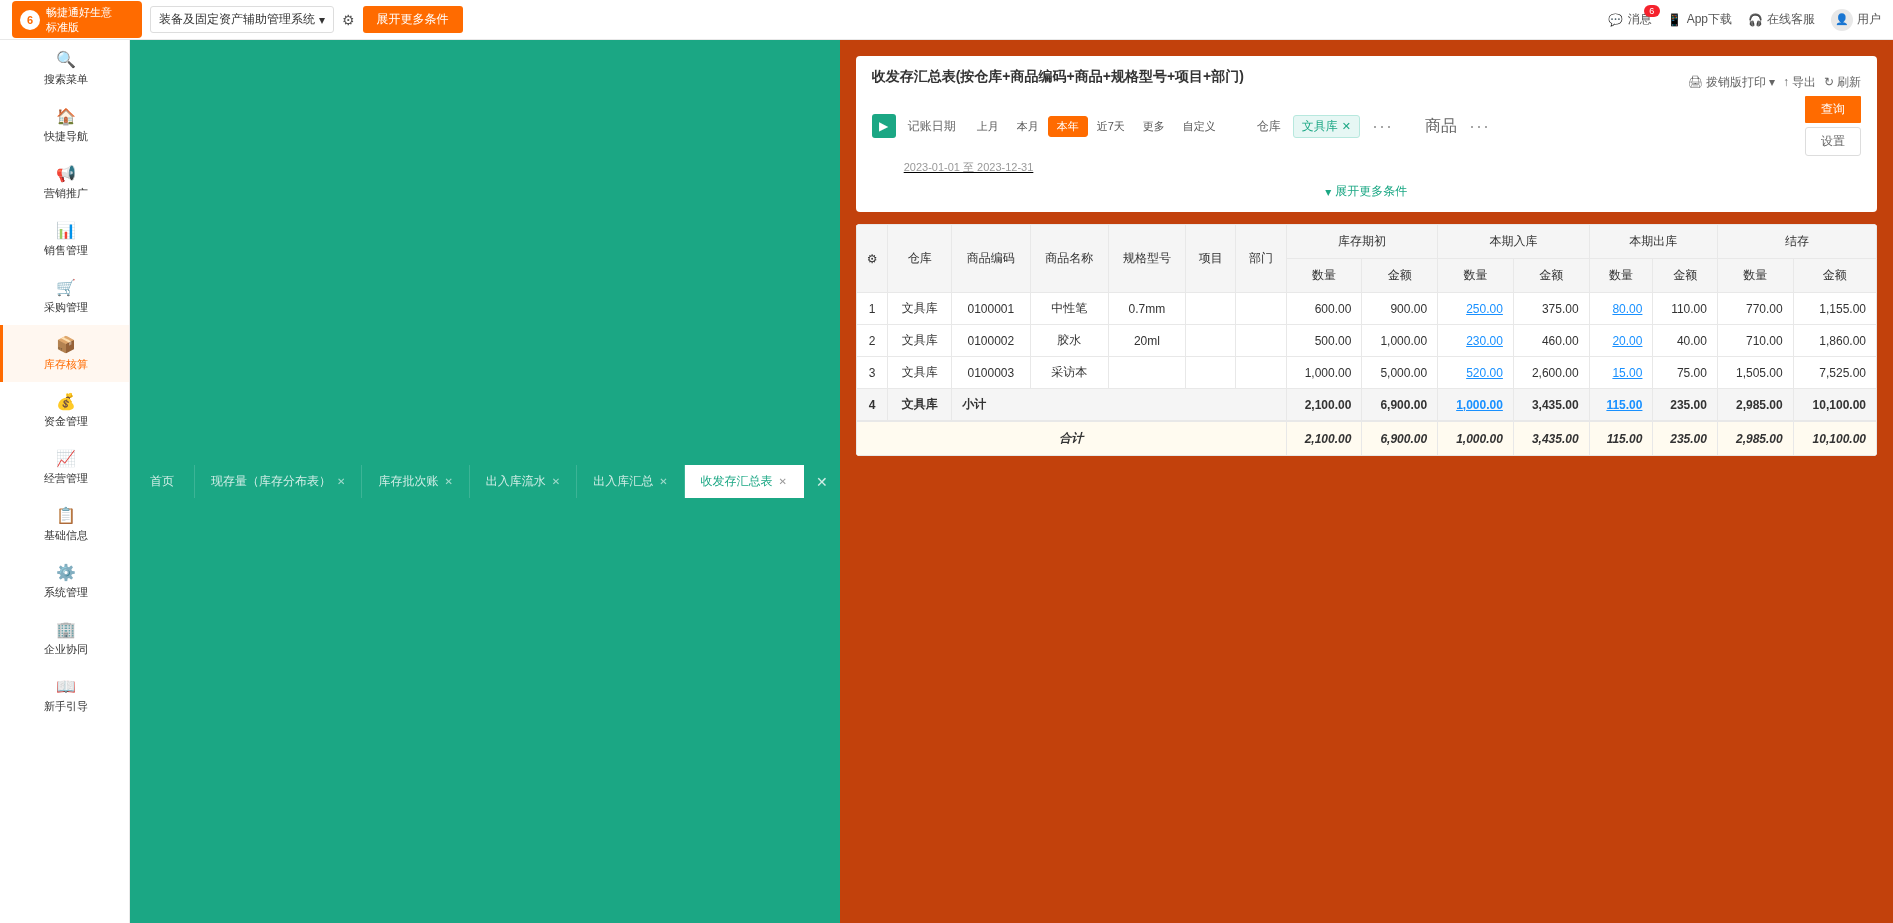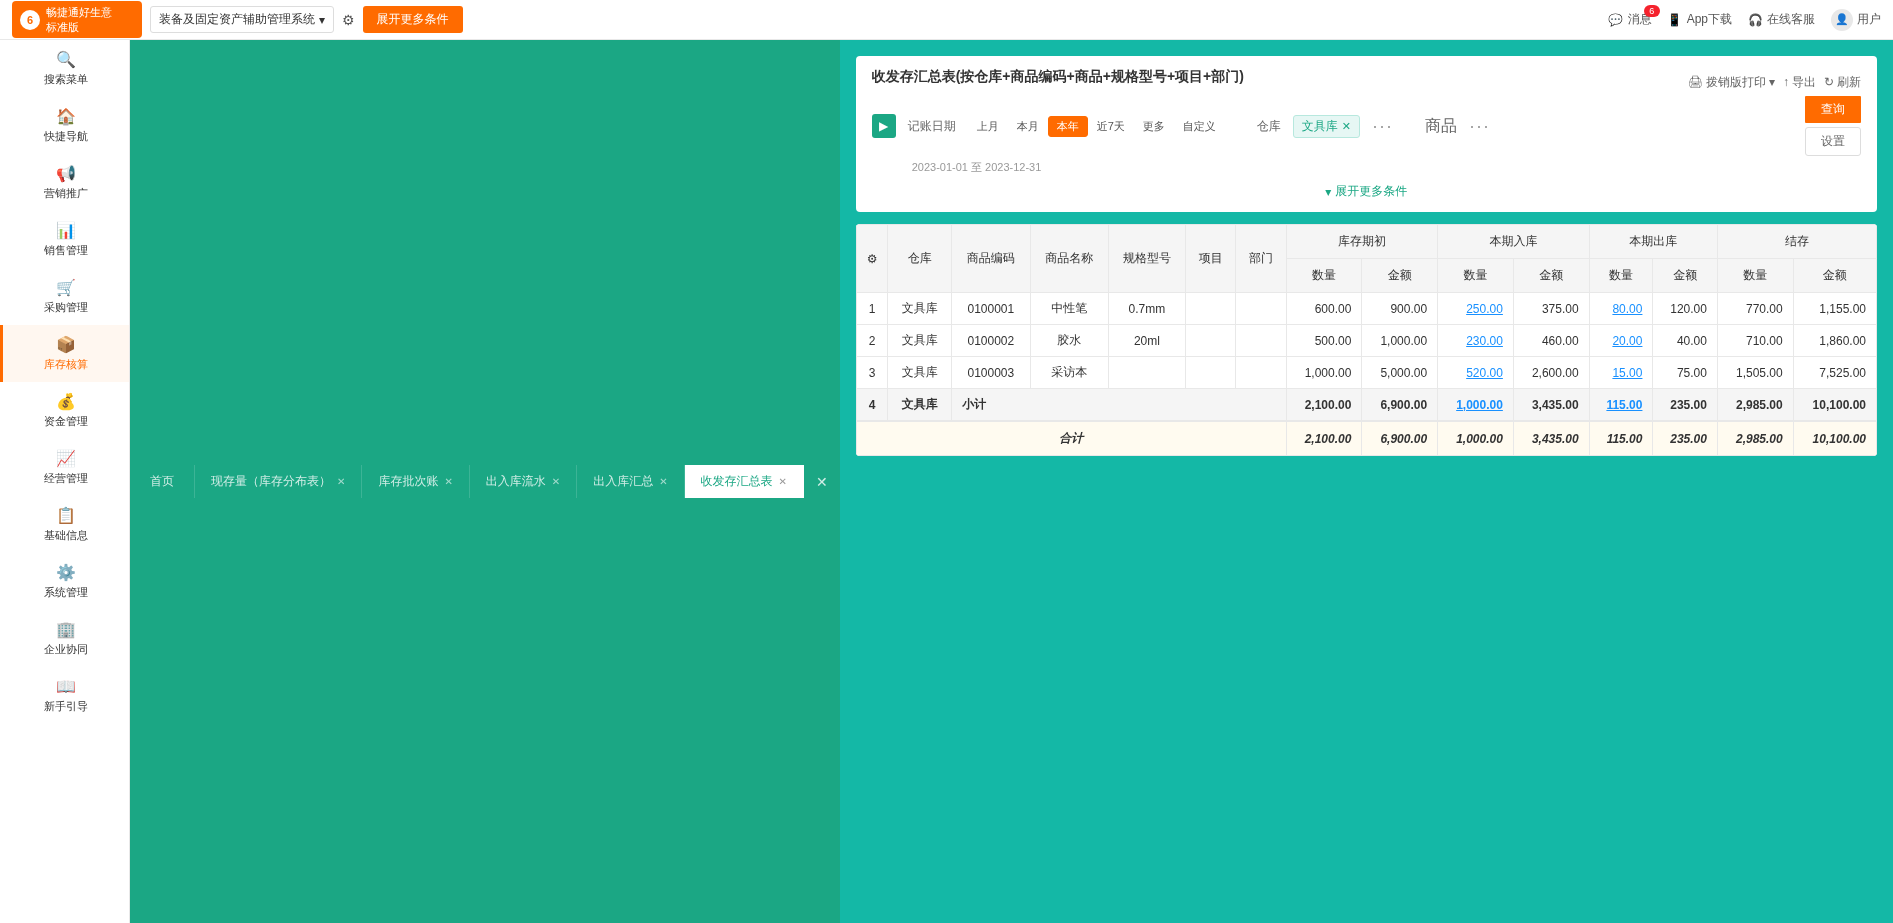--- a/index.html
+++ b/index.html
@@ -33,21 +33,21 @@
     
     .tab-bar { background: #1ba784; display: flex; align-items: center; padding: 0; min-height: 36px; }
     .tab-item { display: flex; align-items: center; gap: 6px; padding: 8px 16px; cursor: pointer; color: rgba(255,255,255,0.8); font-size: 12px; border-right: 1px solid rgba(255,255,255,0.15); white-space: nowrap; }
     .tab-item.active { background: #fff; color: #1ba784; font-weight: 500; }
     .tab-item:first-child { padding: 8px 20px; }
     .tab-close { font-size: 10px; color: rgba(255,255,255,0.6); line-height: 1; cursor: pointer; }
     .tab-item.active .tab-close { color: #999; }
     .tab-bar-close { margin-left: auto; padding: 8px 12px; color: rgba(255,255,255,0.8); cursor: pointer; font-size: 14px; }
 
     
-    .page-content { flex: 1; overflow: auto; padding: 16px; background: #14b8a6; }
+    .page-content { flex: 1; overflow: auto; padding: 16px; background: #c2410c; }
     .page-header { background: #fff; padding: 12px 16px; margin-bottom: 12px; border-radius: 4px; }
     .page-title { font-size: 14px; font-weight: 600; color: #333; margin-bottom: 10px; }
     .page-header-actions { display: flex; align-items: center; justify-content: flex-end; gap: 8px; font-size: 12px; color: #666; }
     .btn-print { display: flex; align-items: center; gap: 3px; cursor: pointer; color: #666; }
     .btn-export { display: flex; align-items: center; gap: 3px; cursor: pointer; color: #666; }
     .btn-refresh { display: flex; align-items: center; gap: 3px; cursor: pointer; color: #666; }
     .filter-row { display: flex; align-items: center; gap: 12px; flex-wrap: wrap; }
     .filter-arrow { width: 24px; height: 24px; background: #1ba784; color: #fff; display: flex; align-items: center; justify-content: center; border-radius: 3px; cursor: pointer; font-size: 12px; }
     .filter-label { color: #666; font-size: 12px; white-space: nowrap; }
     .date-btns { display: flex; align-items: center; }
@@ -250,21 +250,21 @@
 
           <span class="goods-label">商品</span>
           <span class="more-btn">···</span>
 
           <div class="filter-right-btns">
             <button class="btn-query">查询</button>
             <button class="btn-settings">设置</button>
           </div>
         </div>
 
-        <div style="margin-top: 4px; margin-left: 40px;">
+        <div style="margin-top: 4px; margin-left: 32px; text-decoration: underline;">
           <span style="font-size:11px;color:#999;">2023-01-01 至 2023-12-31</span>
         </div>
 
         <div class="expand-btn" style="margin-top: 8px; justify-content: center;">
           <span>▾</span>
           <span>展开更多条件</span>
         </div>
       </div>
 
       <div class="table-area">
@@ -302,21 +302,21 @@
               <td>0100001</td>
               <td>中性笔</td>
               <td>0.7mm</td>
               <td></td>
               <td></td>
               <td class="number">600.00</td>
               <td class="number">900.00</td>
               <td class="link">250.00</td>
               <td class="number">375.00</td>
               <td class="link">80.00</td>
-              <td class="number">120.00</td>
+              <td class="number">110.00</td>
               <td class="number">770.00</td>
               <td class="number">1,155.00</td>
             </tr>
 
             <tr>
               <td>2</td>
               <td>文具库</td>
               <td>0100002</td>
               <td>胶水</td>
               <td>20ml</td>

